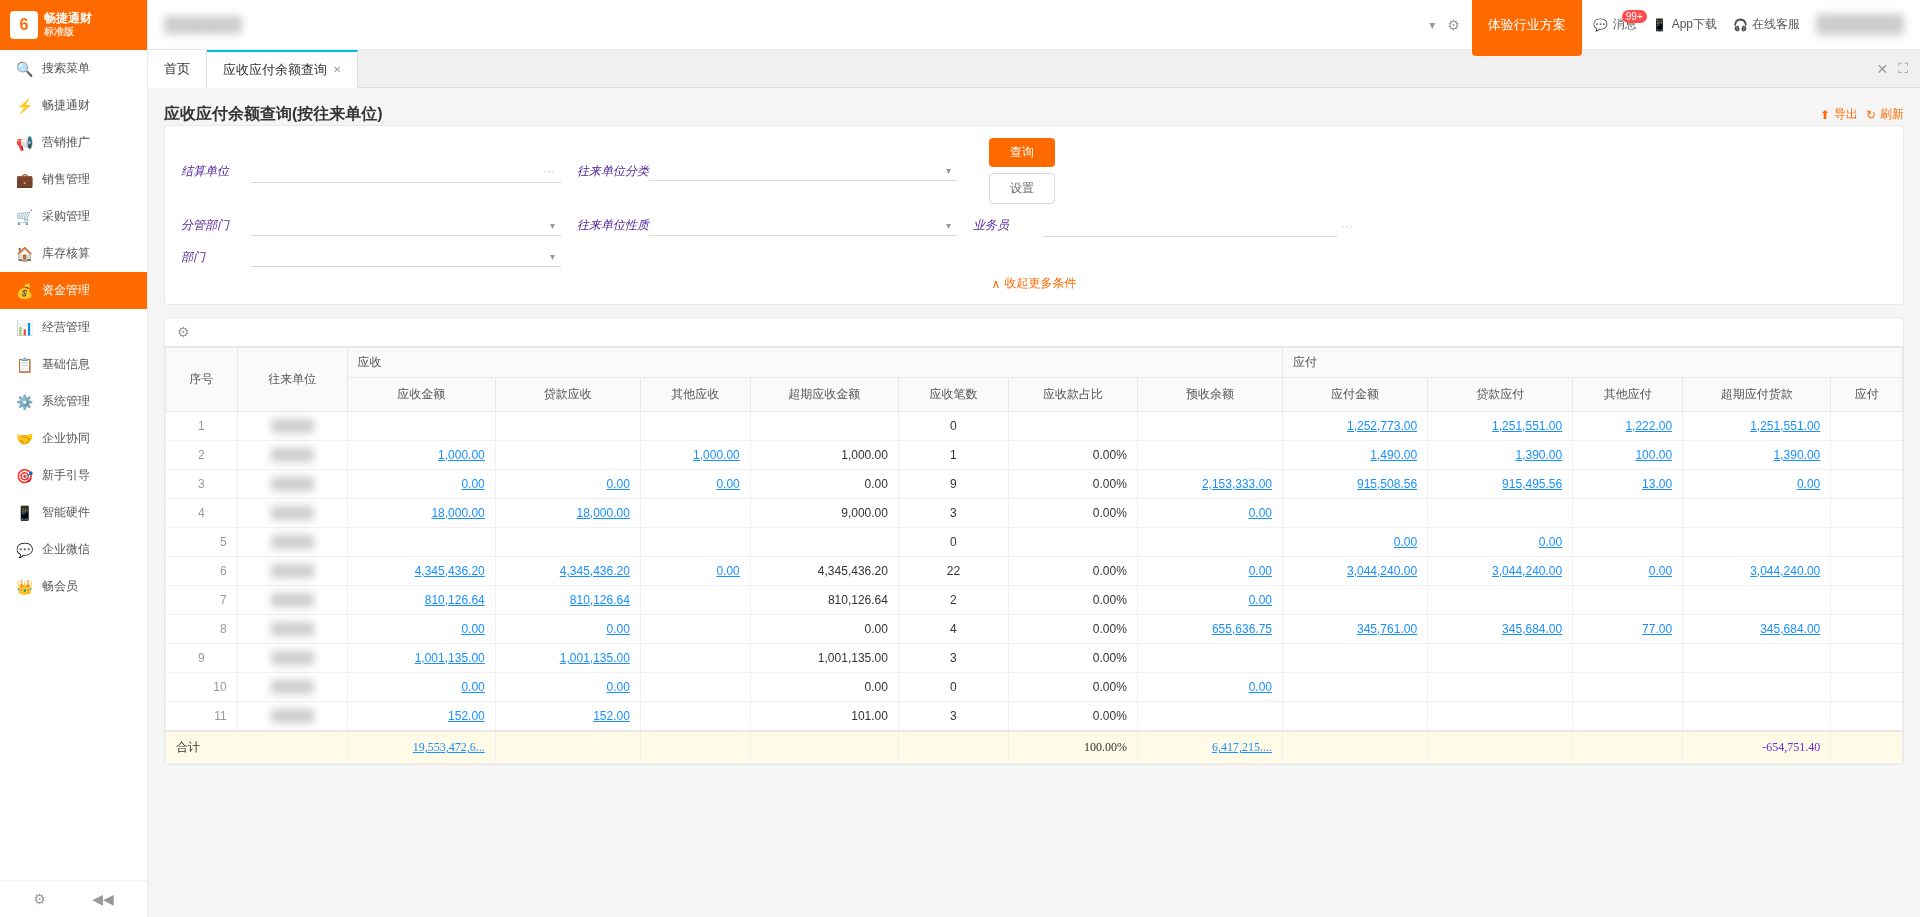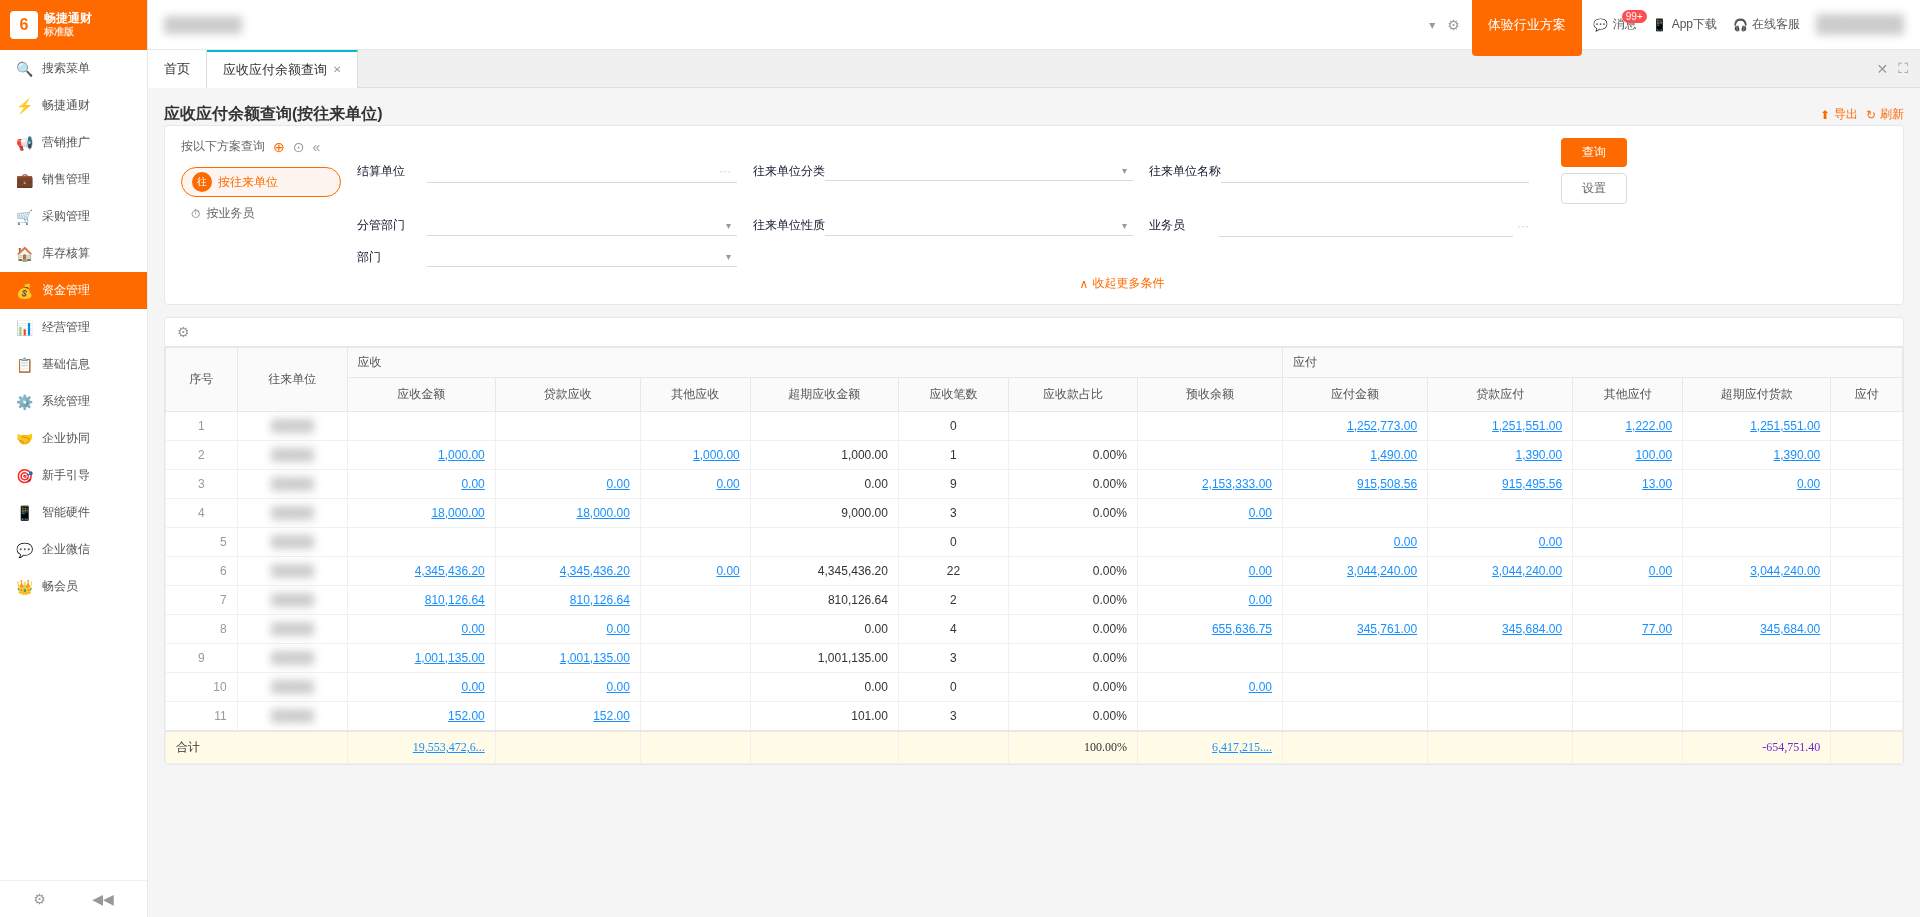--- a/index.html
+++ b/index.html
@@ -127,21 +127,21 @@
     }
     .filter-scheme-icon {
       width: 20px; height: 20px; background: #ff6a00; border-radius: 50%;
       display: flex; align-items: center; justify-content: center;
       color: #fff; font-size: 10px;
     }
     .filter-row { display: flex; align-items: center; gap: 16px; }
     .filter-field {
       display: flex; align-items: center; flex: 1; max-width: 380px;
     }
-    .filter-field-label { color: #0f172a; font-size: 12px; min-width: 70px; }
+    .filter-field-label { color: #4c1d95; font-size: 12px; min-width: 70px; font-style: italic; }
     .filter-input {
       flex: 1; border: none; border-bottom: 1px solid #d9d9d9;
       padding: 4px 6px; font-size: 12px; outline: none; color: #333;
       background: transparent; min-width: 120px;
     }
     .filter-input-dots { color: #ccc; margin-left: 4px; cursor: pointer; }
     .filter-select {
       flex: 1; border: none; border-bottom: 1px solid #d9d9d9;
       padding: 4px 6px; font-size: 12px; outline: none; color: #333;
       background: transparent; cursor: pointer;
@@ -341,57 +341,37 @@
         <div class="btn-refresh">
           <span>↻</span>
           <span>刷新</span>
         </div>
       </div>
     </div>
 
     <div class="filter-area">
       <div style="display:flex;gap:16px;align-items:flex-start;">
 
-        <div style="min-width:160px;">
-          <div class="filter-header">
-            <span class="filter-label">按以下方案查询</span>
-            <span class="filter-add-btn">⊕</span>
-            <span class="filter-scheme-btn">⊙</span>
-            <span class="filter-collapse-btn">«</span>
-          </div>
-          <div class="filter-scheme-item active">
-            <div class="filter-scheme-icon">往</div>
-            <span>按往来单位</span>
-          </div>
-          <div class="filter-scheme-item" style="margin-top:4px;">
-            <span>⏱</span>
-            <span>按业务员</span>
-          </div>
-        </div>
 
         <div style="flex:1;">
 
           <div class="filter-row">
             <div class="filter-field">
               <span class="filter-field-label">结算单位</span>
               <div class="filter-select">
                 <span></span>
                 <span class="filter-input-dots">···</span>
               </div>
             </div>
             <div class="filter-field">
               <span class="filter-field-label">往来单位分类</span>
               <div class="filter-select">
                 <span></span>
                 <span class="filter-chevron">▾</span>
               </div>
-            </div>
-            <div class="filter-field">
-              <span class="filter-field-label">往来单位名称</span>
-              <input class="filter-input" type="text" style="">
             </div>
             <div class="filter-action-btns">
               <button class="btn-query">查询</button>
               <button class="btn-setting">设置</button>
             </div>
           </div>
 
           <div class="filter-row" style="margin-top:10px;">
             <div class="filter-field">
               <span class="filter-field-label">分管部门</span>

